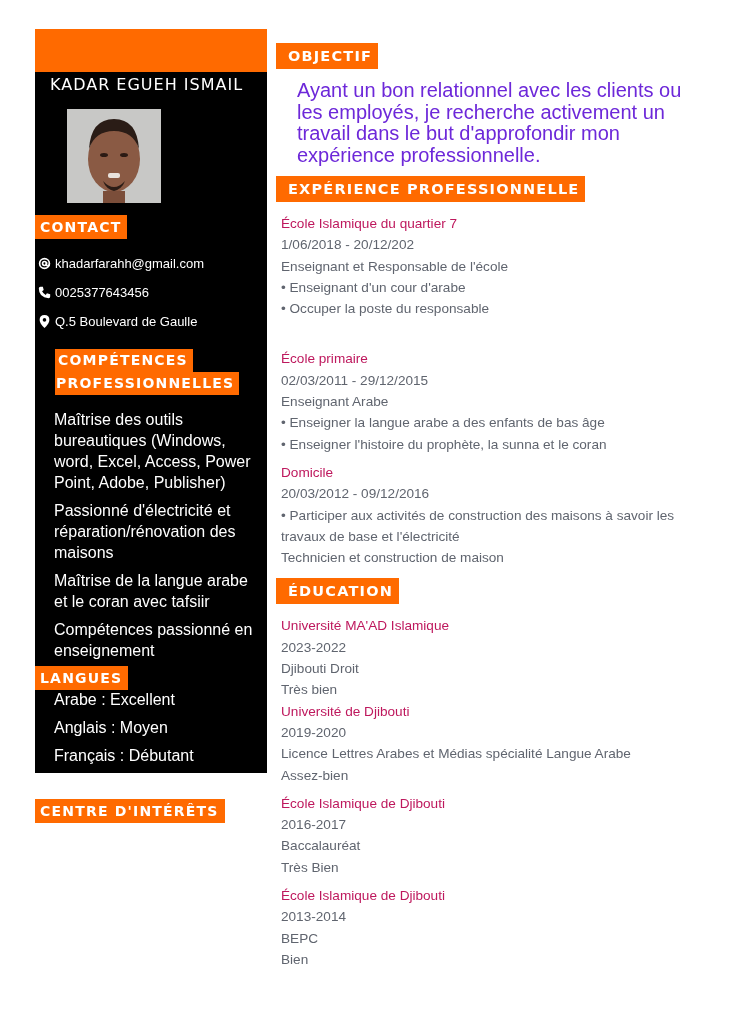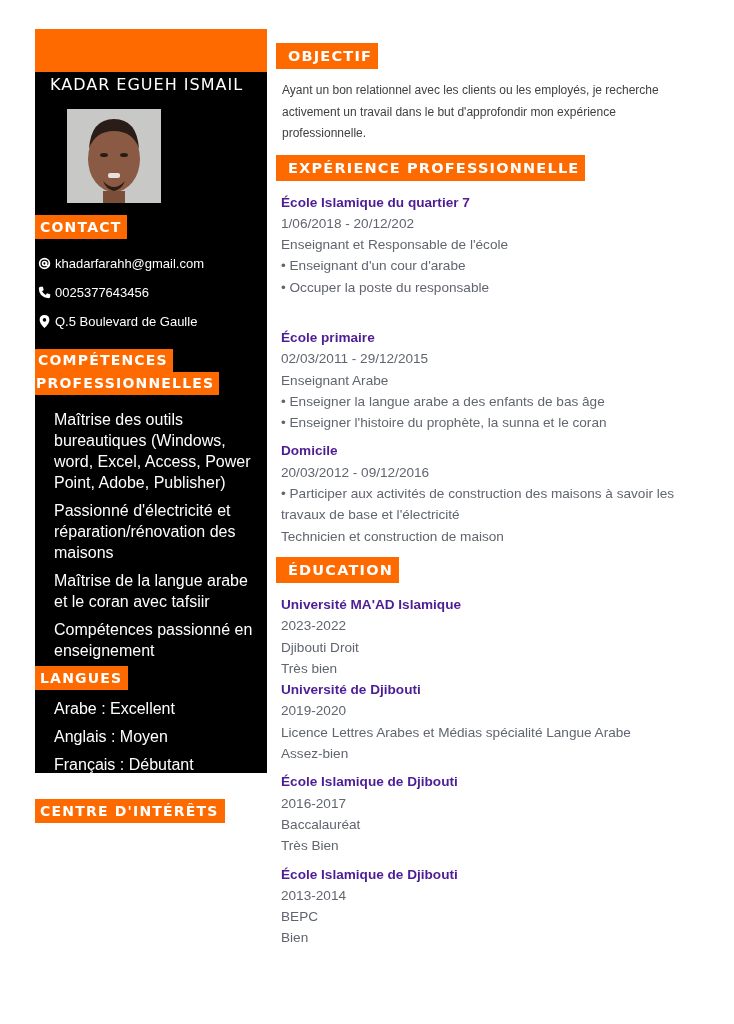--- a/index.html
+++ b/index.html
@@ -18,34 +18,34 @@
   }
   .photo {
     position: absolute; left: 32px; top: 80px; width: 94px; height: 94px;
     background: #c9c9c9; overflow: hidden;
   }
   .tag {
     display: inline-block; background: #ff6a00; color: #ffffff;
     font-family: "DejaVu Sans", sans-serif; font-weight: bold; font-size: 14px;
     letter-spacing: 1.2px; padding: 3px 6px 3px 5px; line-height: 18px;
   }
-  .tag-multi { display: block; }
+  .tag-multi { display: block; padding-left: 20px; }
   .tag-multi span { display: inline-block; background: #ff6a00; padding: 2px 5px 2px 3px; font-family: "DejaVu Sans", sans-serif; font-weight: bold; font-size: 14px; letter-spacing: 1.2px; line-height: 19px; color: #fff; }
   .sb-section { position: absolute; left: 0; width: 232px; }
   .contact-row { display: flex; align-items: center; font-size: 13px; height: 29px; padding-left: 2px; }
   .contact-row .ic { width: 14px; height: 14px; margin-right: 4px; display: inline-flex; align-items: center; justify-content: center; }
   .sb-list { padding-left: 19px; padding-right: 6px; font-size: 16px; line-height: 21px; }
   .sb-list .item { margin-bottom: 7px; }
   .sb-list.tight .item { margin-bottom: 8px; line-height: 20px; }
 
   .main { position: absolute; left: 276px; top: 43px; width: 410px; color: #5a5f6b; }
   .main .tag { font-size: 14.5px; padding: 4px 6px 4px 12px; }
-  .para { font-size: 12px; line-height: 21.5px; margin: 11px 0 0 6px; color: #404040; }
+  .para { font-size: 20px; line-height: 21.5px; margin: 11px 0 0 21px; color: #6d28d9; }
   .entry { margin-left: 5px; font-size: 13.6px; line-height: 21.3px; color: #60656f; }
-  .entry .title { font-weight: bold; color: #4c1d95; }
+  .entry .title { font-weight: normal; color: #be185d; }
 </style>
 </head>
 <body>
 
 <div class="sidebar">
   <div class="sidebar-top"></div>
   <div class="name">KADAR EGUEH ISMAIL</div>
 
   <div class="photo">
     <svg width="94" height="94" viewBox="0 0 94 94">
@@ -101,21 +101,21 @@
     <div class="sb-list" style="margin-top:14px;">
       <div class="item">Maîtrise des outils bureautiques (Windows, word, Excel, Access, Power Point, Adobe, Publisher)</div>
       <div class="item">Passionné d'électricité et réparation/rénovation des maisons</div>
       <div class="item">Maîtrise de la langue arabe et le coran avec tafsiir</div>
       <div class="item">Compétences passionné en enseignement</div>
     </div>
   </div>
 
   <div class="sb-section" style="top:637px;">
     <div class="tag">LANGUES</div>
-    <div class="sb-list tight" style="margin-top:9px;">
+    <div class="sb-list tight" style="">
       <div class="item">Arabe : Excellent</div>
       <div class="item">Anglais : Moyen</div>
       <div class="item">Français : Débutant</div>
     </div>
   </div>
 
   <div class="sb-section" style="top:770px;">
     <div class="tag">CENTRE D'INTÉRÊTS</div>
     <div class="sb-list tight" style="margin-top:17px;">
       <div class="item">Lecture</div>

